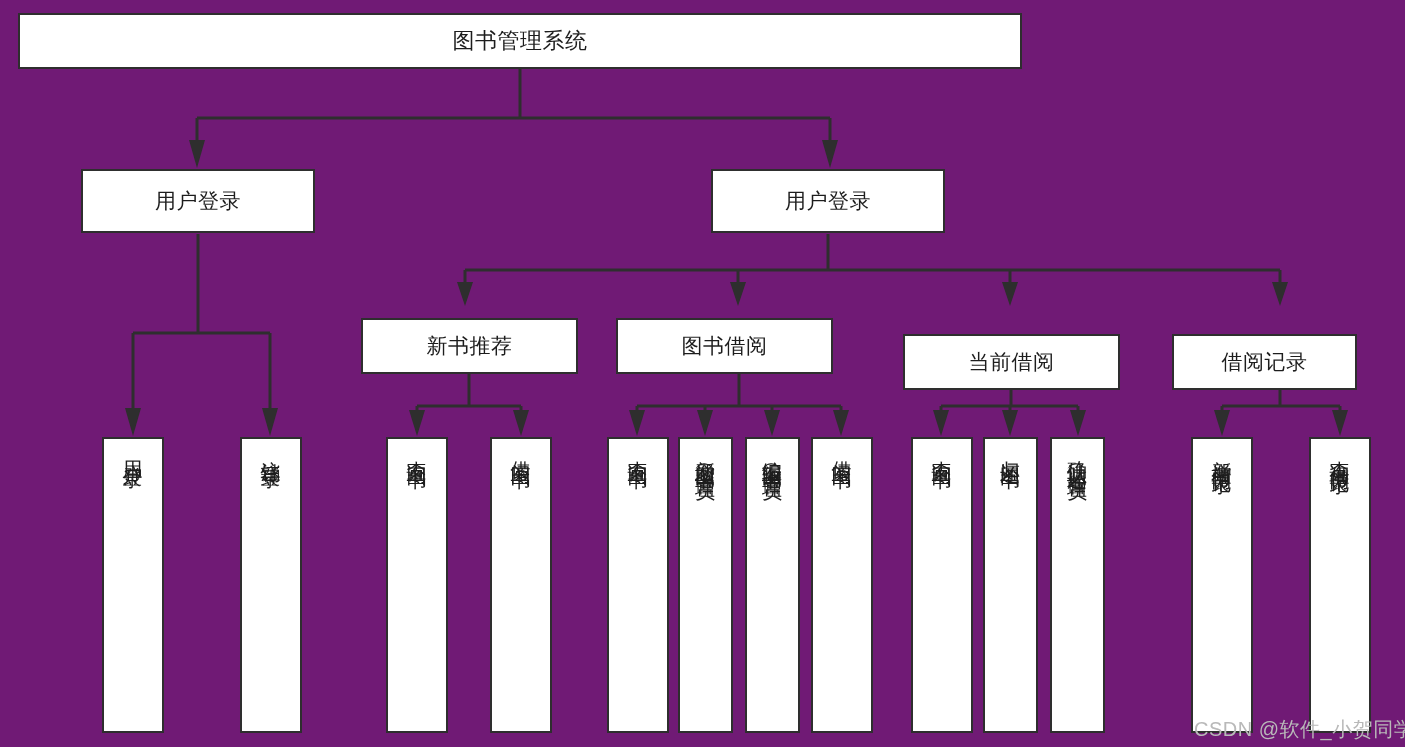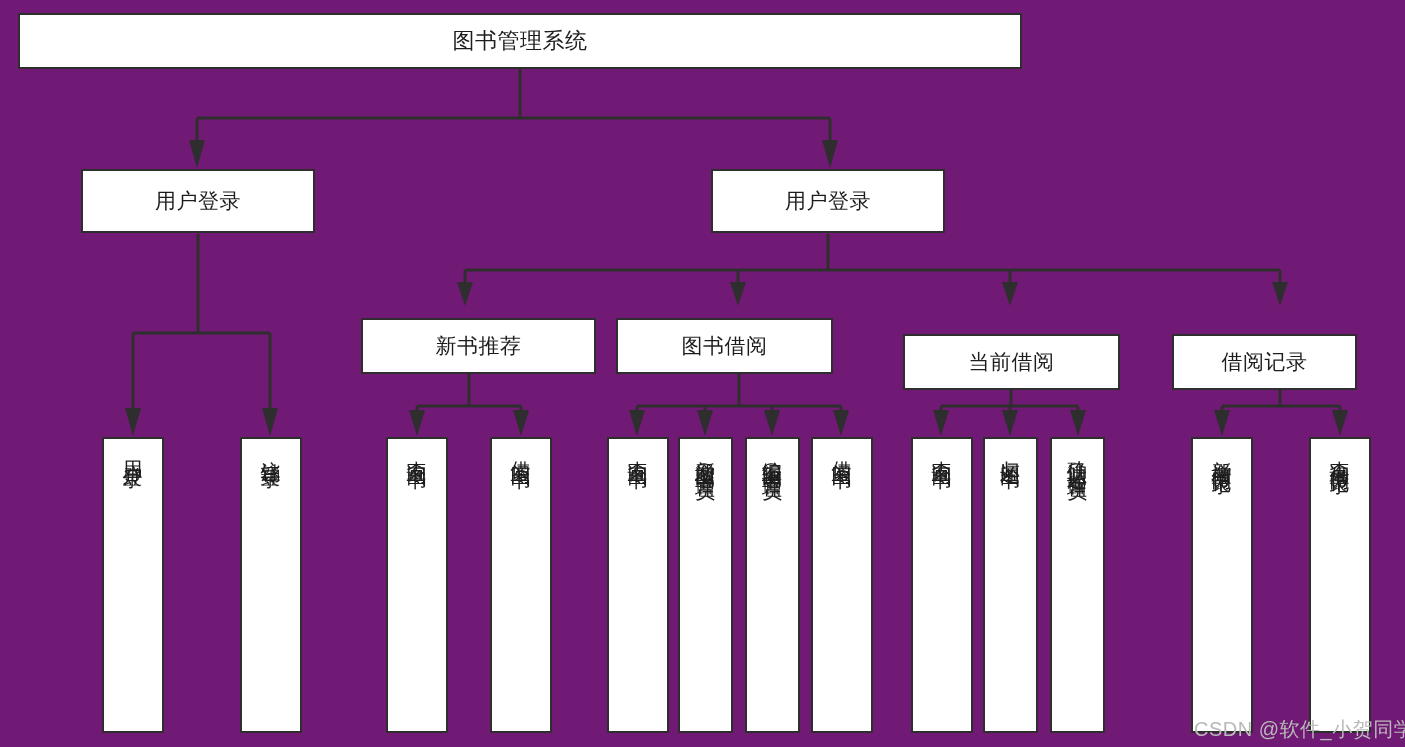--- a/index.html
+++ b/index.html
@@ -154,21 +154,21 @@
     <span class="label">图书管理系统</span>
   </div>
 
   <div class="node h" style="left:81px; top:169px; width:234px; height:64px;">
     <span class="label">用户登录</span>
   </div>
   <div class="node h" style="left:711px; top:169px; width:234px; height:64px;">
     <span class="label">用户登录</span>
   </div>
 
-  <div class="node h" style="left:361px; top:318px; width:235px; height:56px;">
+  <div class="node h" style="left:361px; top:318px; width:217px; height:56px;">
     <span class="label">新书推荐</span>
   </div>
   <div class="node h" style="left:616px; top:318px; width:217px; height:56px;">
     <span class="label">图书借阅</span>
   </div>
   <div class="node h" style="left:903px; top:318px; width:217px; height:56px;margin-top:16px;">
     <span class="label">当前借阅</span>
   </div>
   <div class="node h" style="left:1172px; top:334px; width:185px; height:56px;">
     <span class="label">借阅记录</span>

